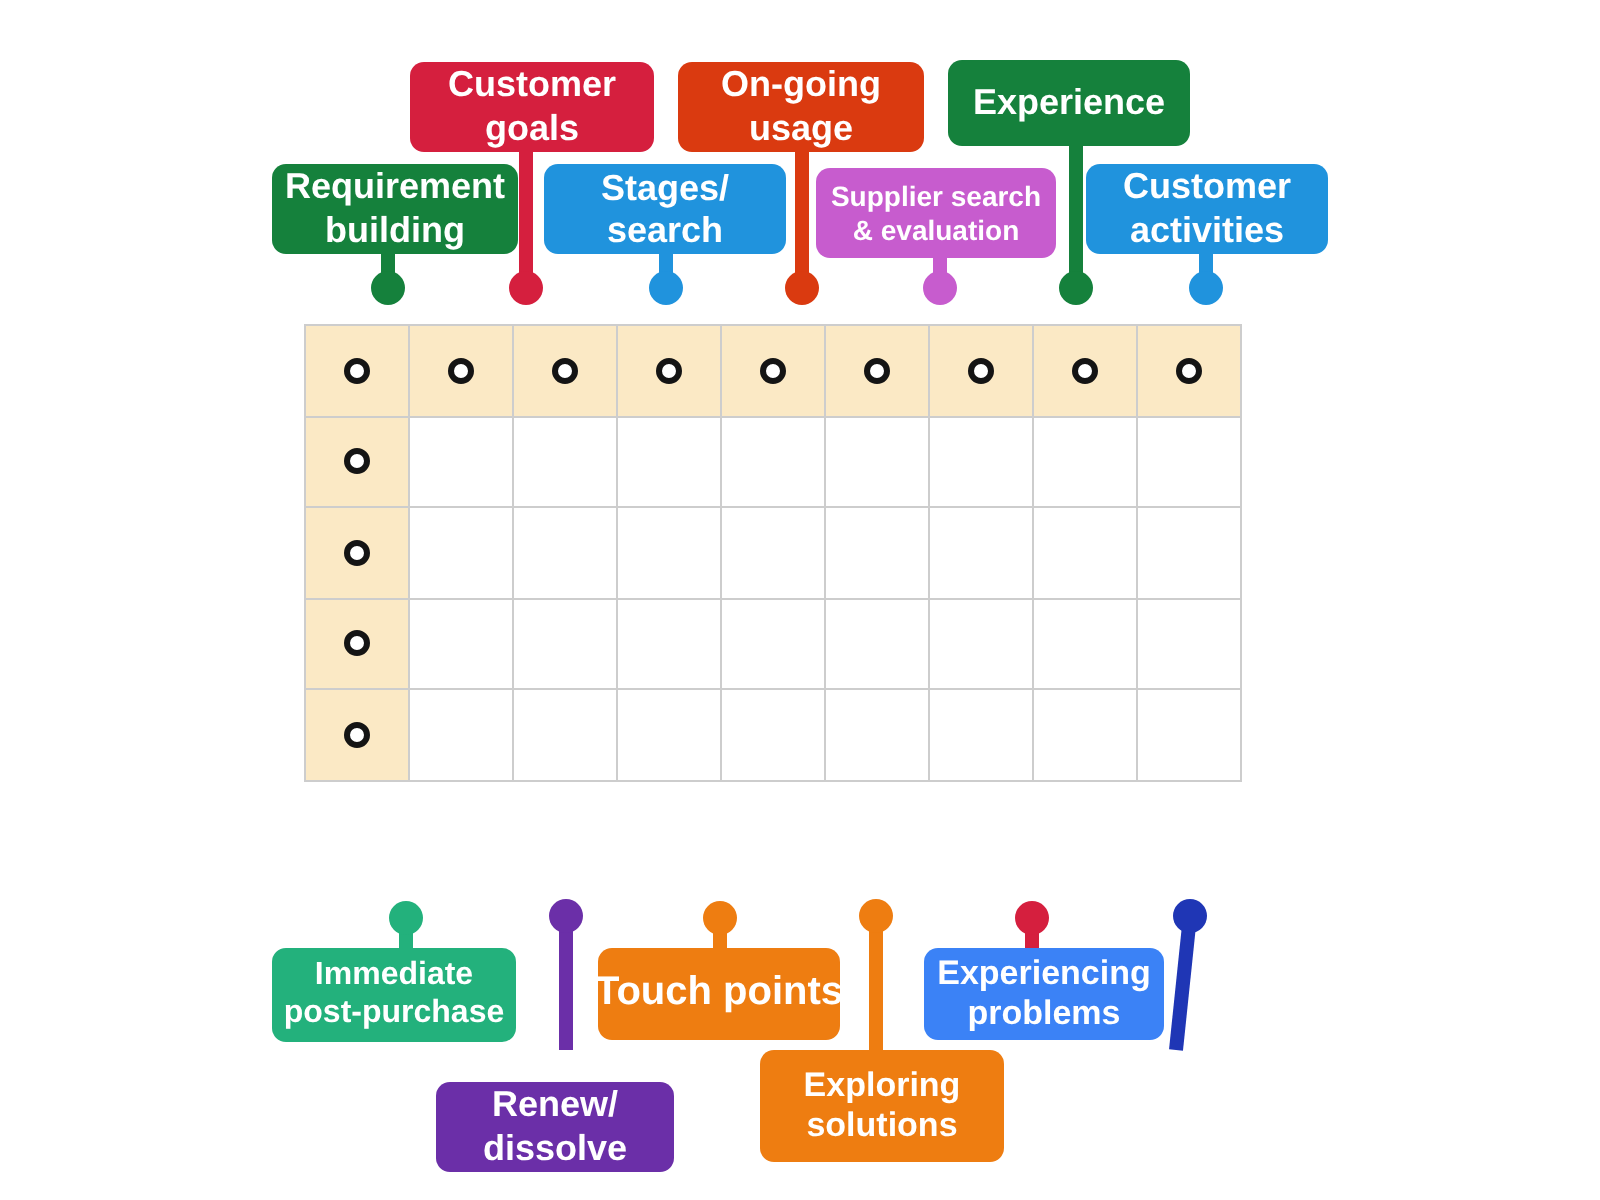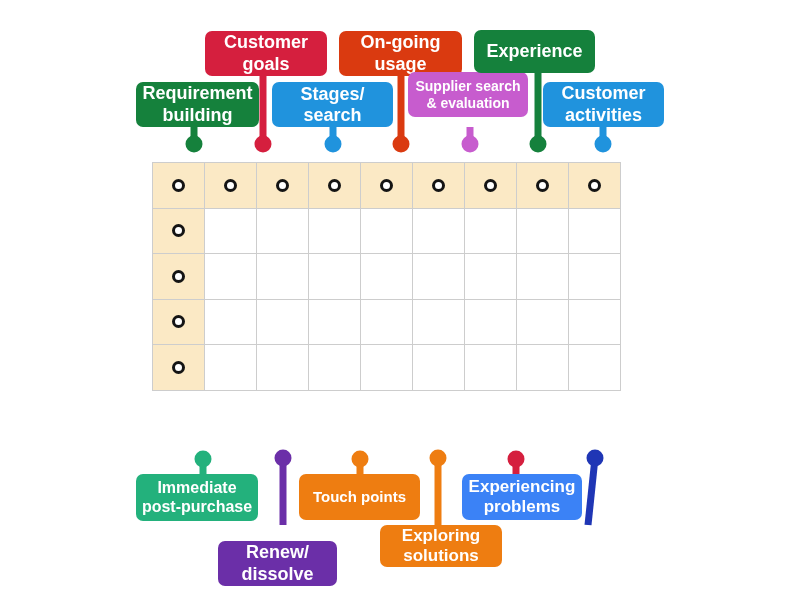--- a/index.html
+++ b/index.html
@@ -158,43 +158,43 @@
         <div class="line">goals</div>
       </div>
       <div class="label" style="left: 272px; top: 82px; width: 121px; height: 45px; background: rgb(32, 147, 221); font-size: 18px; justify-content: space-between;">
         <div class="line">Stages/</div>
         <div class="line">search</div>
       </div>
       <div class="label" style="left: 339px; top: 31px; width: 123px; height: 45px; background: rgb(218, 58, 16); font-size: 18px;">
         <div class="line">On-going</div>
         <div class="line">usage</div>
       </div>
-      <div class="label" style="left: 408px; top: 72px; width: 120px; height: 45px; background: rgb(199, 92, 206); font-size: 14px;">
+      <div class="label" style="left: 408px; top: 84px; width: 120px; height: 45px; background: rgb(199, 92, 206); font-size: 14px;">
         <div class="line">Supplier search</div>
         <div class="line">&amp; evaluation</div>
       </div>
       <div class="label" style="left: 474px; top: 30px; width: 121px; height: 43px; background: rgb(21, 129, 60); font-size: 18px;">
         <div class="line">Experience</div>
       </div>
       <div class="label" style="left: 543px; top: 82px; width: 121px; height: 45px; background: rgb(32, 147, 221); font-size: 18px;">
         <div class="line">Customer</div>
         <div class="line">activities</div>
       </div>
       <div class="label" style="left: 136px; top: 474px; width: 122px; height: 47px; background: rgb(35, 177, 124); font-size: 16px;">
         <div class="line">Immediate</div>
         <div class="line">post-purchase</div>
       </div>
       <div class="label" style="left: 218px; top: 525px; width: 119px; height: 45px; background: rgb(107, 47, 168); font-size: 18px; margin-top: 16px;">
         <div class="line">Renew/</div>
         <div class="line">dissolve</div>
       </div>
-      <div class="label" style="left: 299px; top: 474px; width: 121px; height: 46px; background: rgb(238, 125, 17); font-size: 15px;">
+      <div class="label" style="left: 299px; top: 474px; width: 121px; height: 46px; background: rgb(238, 125, 17); font-size: 20px;">
         <div class="line">Touch points</div>
       </div>
-      <div class="label" style="left: 380px; top: 525px; width: 122px; height: 42px; background: rgb(238, 125, 17); font-size: 17px;">
+      <div class="label" style="left: 380px; top: 525px; width: 122px; height: 56px; background: rgb(238, 125, 17); font-size: 17px;">
         <div class="line">Exploring</div>
         <div class="line">solutions</div>
       </div>
       <div class="label" style="left: 462px; top: 474px; width: 120px; height: 46px; background: #3b82f6; font-size: 17px;">
         <div class="line">Experiencing</div>
         <div class="line">problems</div>
       </div>
     </div>
 </div>
 

